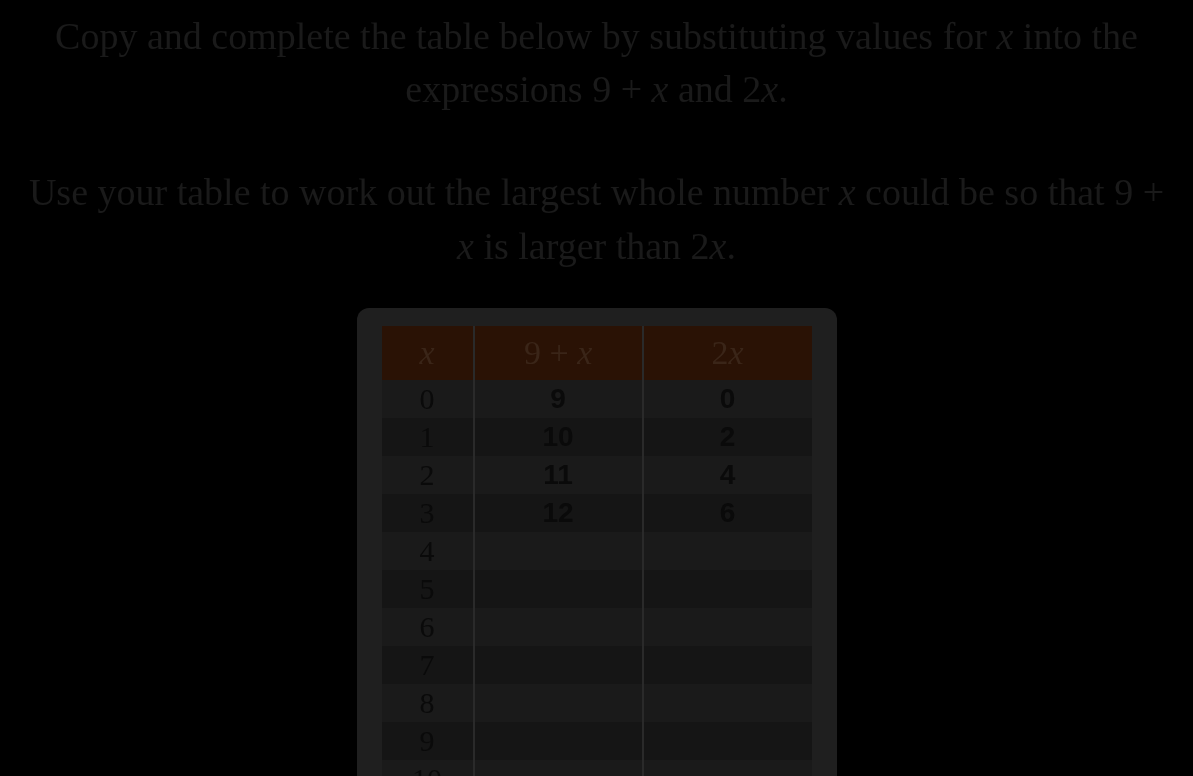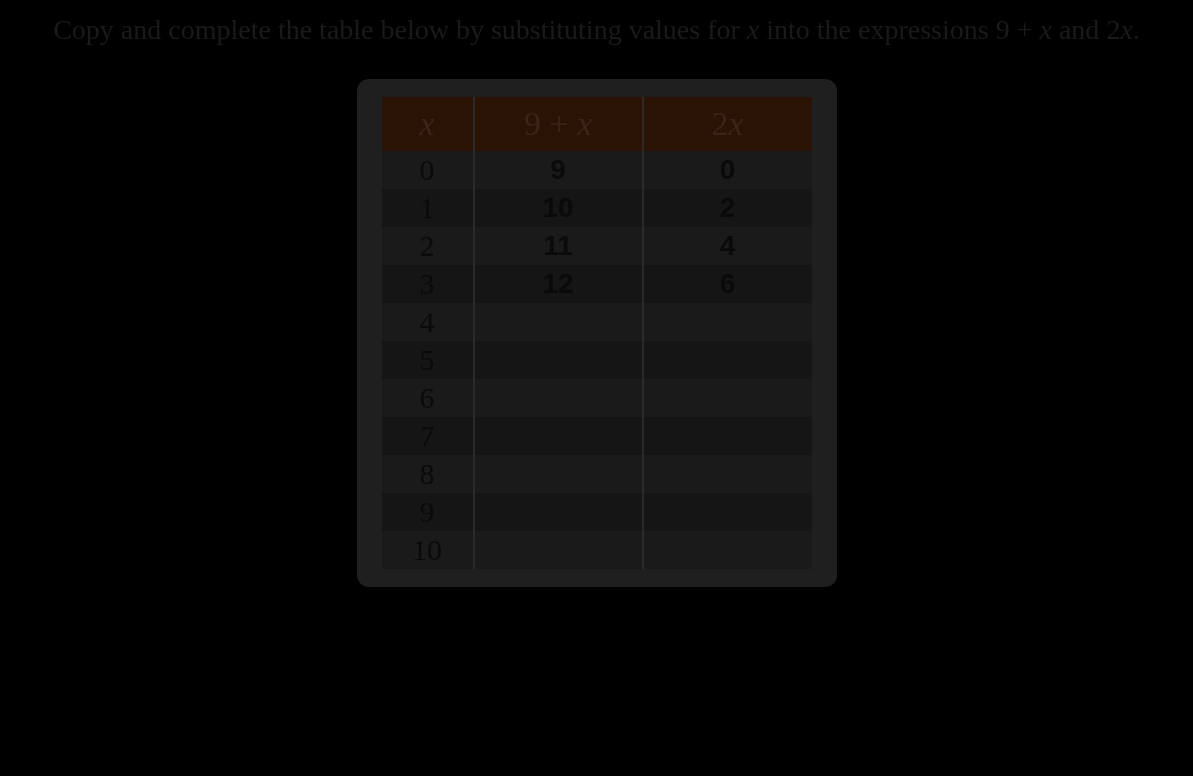--- a/index.html
+++ b/index.html
@@ -13,21 +13,21 @@
       height: 776px;
       font-family: Georgia, 'Times New Roman', serif;
       color: #1a1a1a;
       position: relative;
       overflow: hidden;
     }
     .content {
       padding: 0 20px;
     }
     .instruction-text {
-      font-size: 28px;
+      font-size: 38px;
       text-align: center;
       line-height: 1.4;
       color: #1a1a1a;
       margin-bottom: 30px;
       font-weight: 400;
     }
     .instruction-text .math-var {
       font-style: italic;
       font-family: 'Times New Roman', serif;
     }
@@ -106,20 +106,23 @@
     }
   </style>
 </head>
 <body>
 
 <div class="content">
   <p class="instruction-text instruction-1">
     <span>Copy and complete the table below by substituting values for </span><span class="math-var">x</span><span> into the expressions </span><span class="math-expr"><span style="font-style:normal">9 + </span><span style="font-style:italic">x</span></span><span> and </span><span class="math-expr"><span style="font-style:normal">2</span><span style="font-style:italic">x</span></span><span>.</span>
   </p>
 
+  <p class="instruction-text instruction-2">
+    <span>Use your table to work out the largest whole number </span><span class="math-var">x</span><span> could be so that </span><span class="math-expr"><span style="font-style:normal">9 + </span><span style="font-style:italic">x</span></span><span> is larger than </span><span class="math-expr"><span style="font-style:normal">2</span><span style="font-style:italic">x</span></span><span>.</span>
+  </p>
 
   <div class="table-container">
     <table>
       <thead>
         <tr>
           <th><span style="font-style:italic">x</span></th>
           <th><span style="font-style:normal">9 + </span><span style="font-style:italic">x</span></th>
           <th><span style="font-style:normal">2</span><span style="font-style:italic">x</span></th>
         </tr>
       </thead>

